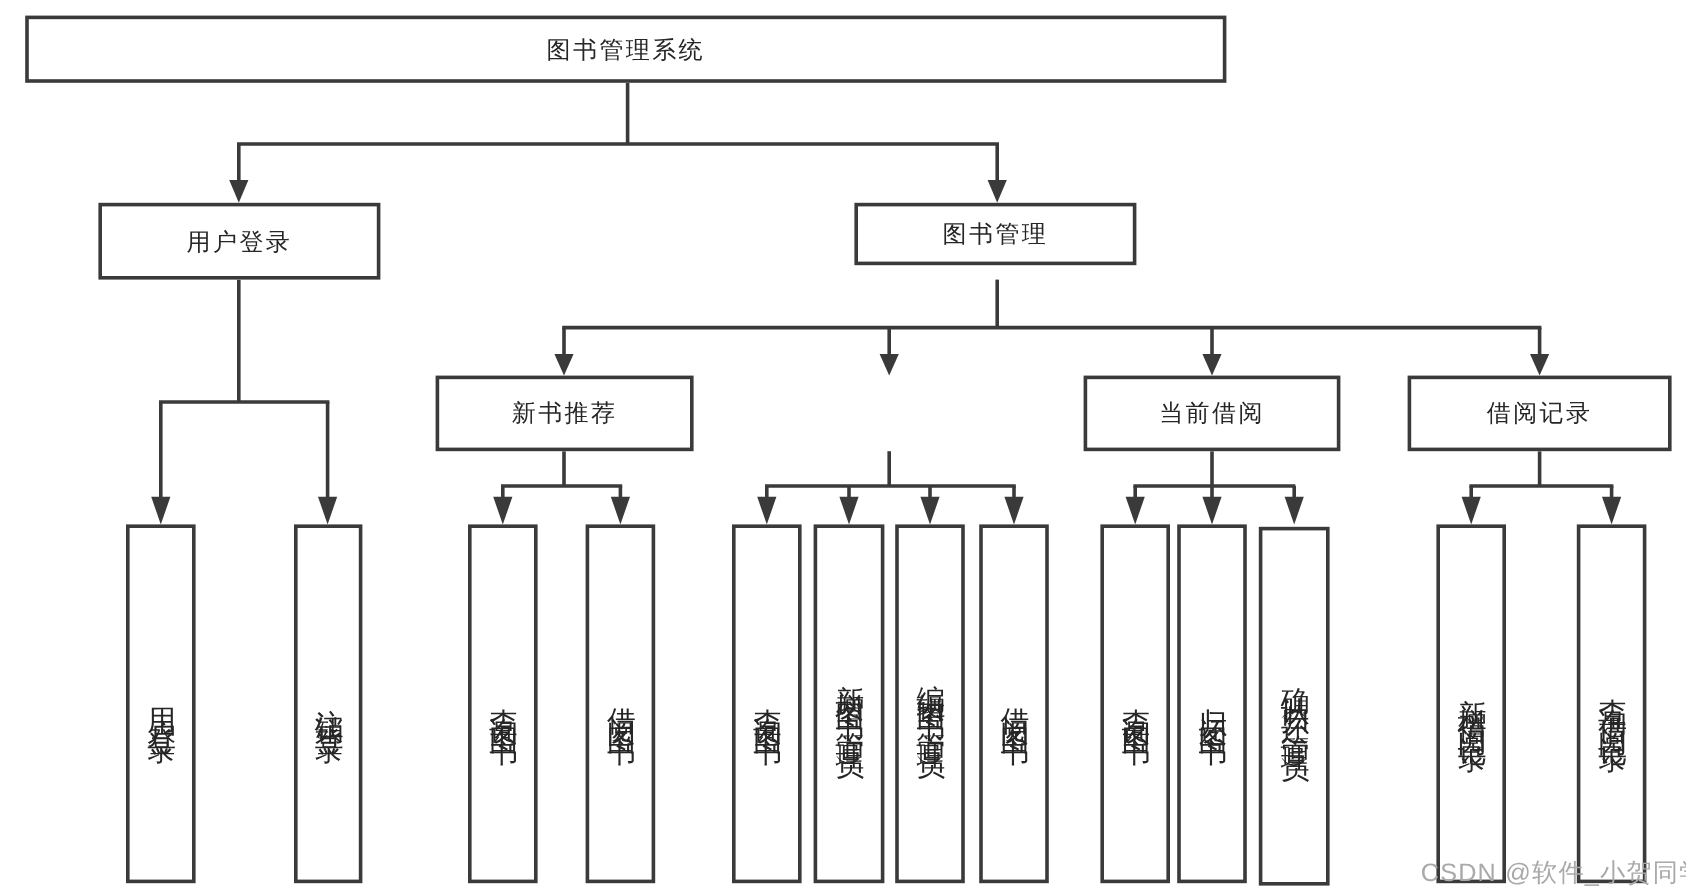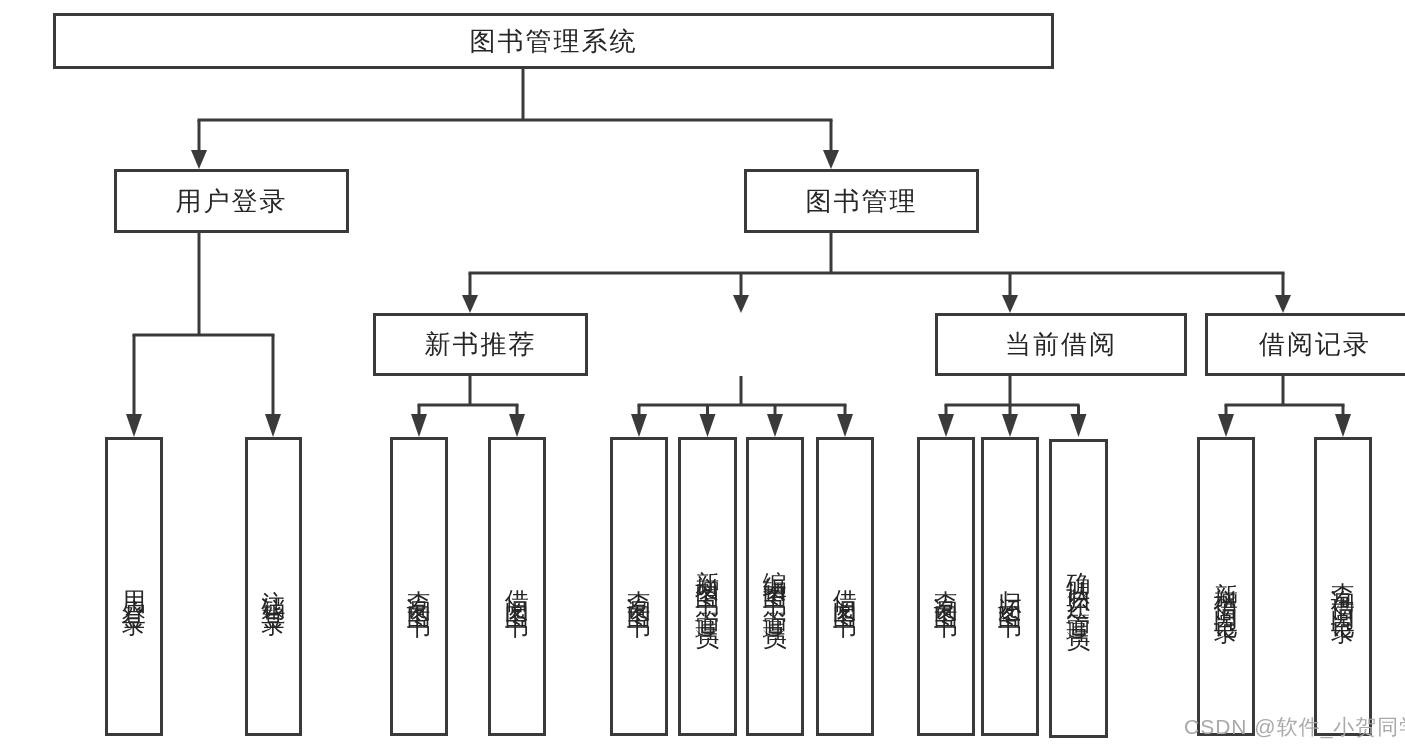--- a/index.html
+++ b/index.html
@@ -7,21 +7,21 @@
     position:relative; width:1405px; height:747px; background:#ffffff;
     font-family:"Liberation Sans","DejaVu Sans",sans-serif; color:#262626;
     overflow:hidden;
   }
   .node, .vnode {
     position:absolute; box-sizing:border-box;
     border:3px solid #3a3a3a; background:#ffffff;
     display:flex; align-items:center; justify-content:center;
     z-index:1;
   }
-  .node { font-size:26px; letter-spacing:2px; font-weight:400;margin-left:32px; }
+  .node { font-size:20px; letter-spacing:2px; font-weight:400; }
   .vnode span {
     writing-mode:vertical-rl; text-orientation:mixed;
     font-size:24px; letter-spacing:8px; line-height:1.15;
     display:block;
   }
   svg.connectors { position:absolute; left:0; top:0; z-index:0; }
   .watermark {
     position:absolute; left:1184px; top:713px;
     font-size:21px; color:#a9a9a9; letter-spacing:1px;
     z-index:2; white-space:nowrap;
@@ -92,24 +92,24 @@
       <polygon points="1002,414 1018,414 1010,437"></polygon>
       <polygon points="1070.5,414 1086.5,414 1078.5,437"></polygon>
       <polygon points="1218,414 1234,414 1226,437"></polygon>
       <polygon points="1335,414 1351,414 1343,437"></polygon>
     </g>
   </svg>
 
   <div class="node" style="left:21px; top:13px; width:1001px; height:56px;">图书管理系统</div>
 
   <div class="node" style="left:82px; top:169px; width:235px; height:64px;">用户登录</div>
-  <div class="node" style="left:712px; top:169px; width:235px; height:64px;">图书管理</div>
+  <div class="node" style="left:712px; top:169px; width:235px; height:52px;">图书管理</div>
 
-  <div class="node" style="left:341px; top:313px; width:215px; height:63px;">新书推荐</div>
-  <div class="node" style="left:903px; top:313px; width:252px; height:63px;">当前借阅</div>
+  <div class="node" style="left:363px; top:313px; width:215px; height:63px;">新书推荐</div>
+  <div class="node" style="left:903px; top:313px; width:214px; height:63px;">当前借阅</div>
   <div class="node" style="left:1173px; top:313px; width:220px; height:63px;">借阅记录</div>
 
   <div class="vnode" style="left:105px; top:437px; width:58px; height:299px;">
     <span>用户登录</span>
   </div>
   <div class="vnode" style="left:245px; top:437px; width:57px; height:299px;">
     <span>注销登录</span>
   </div>
 
   <div class="vnode" style="left:390px; top:437px; width:58px; height:299px;">

